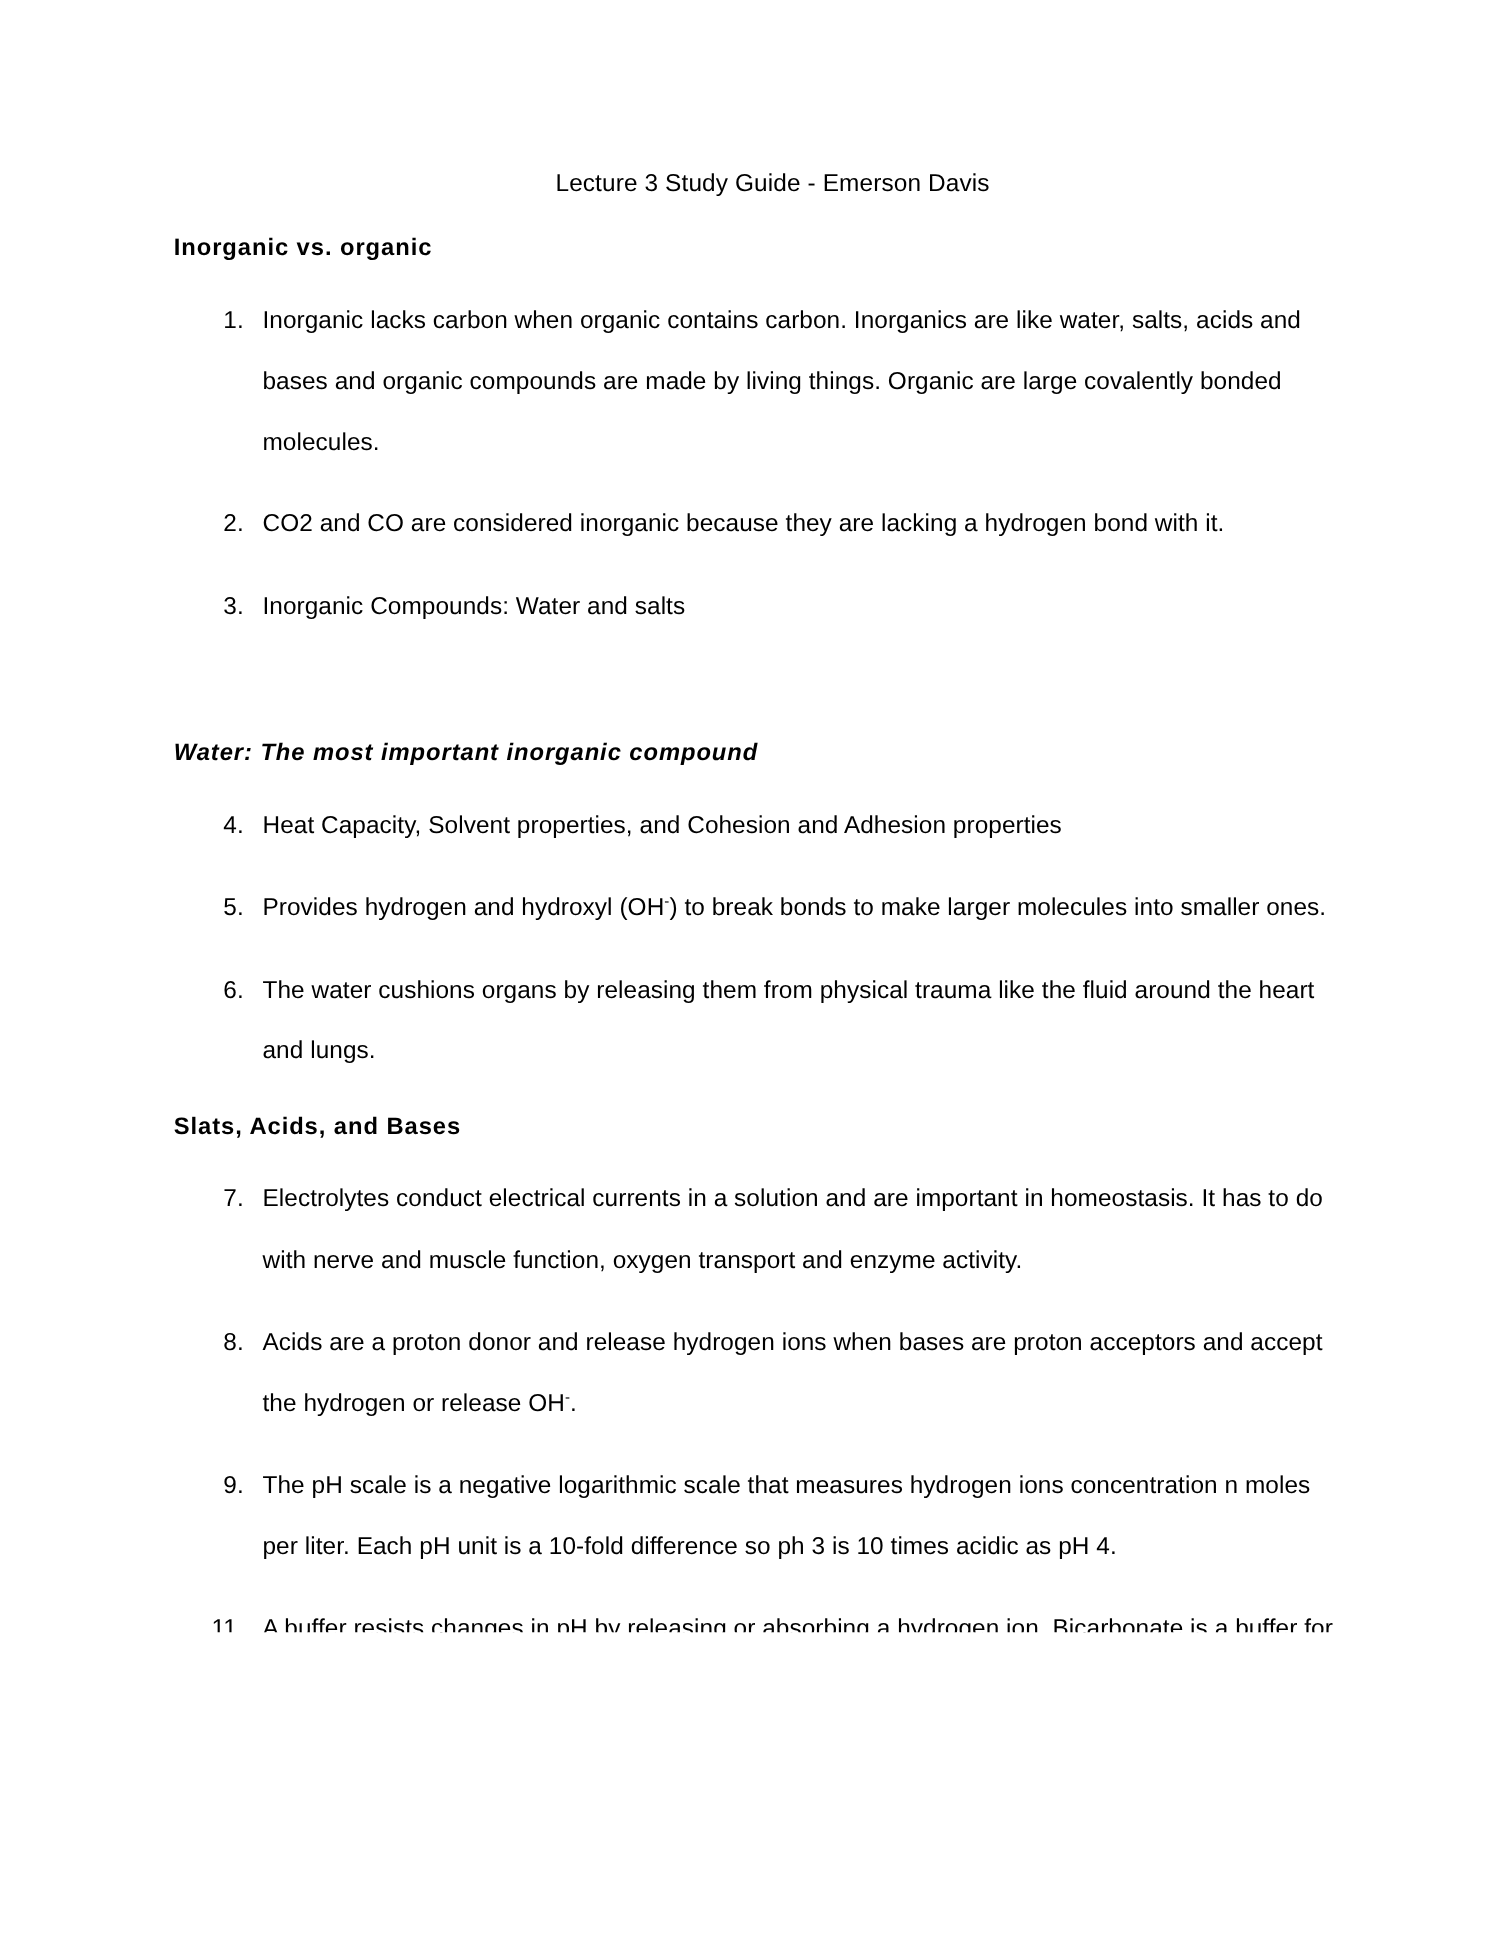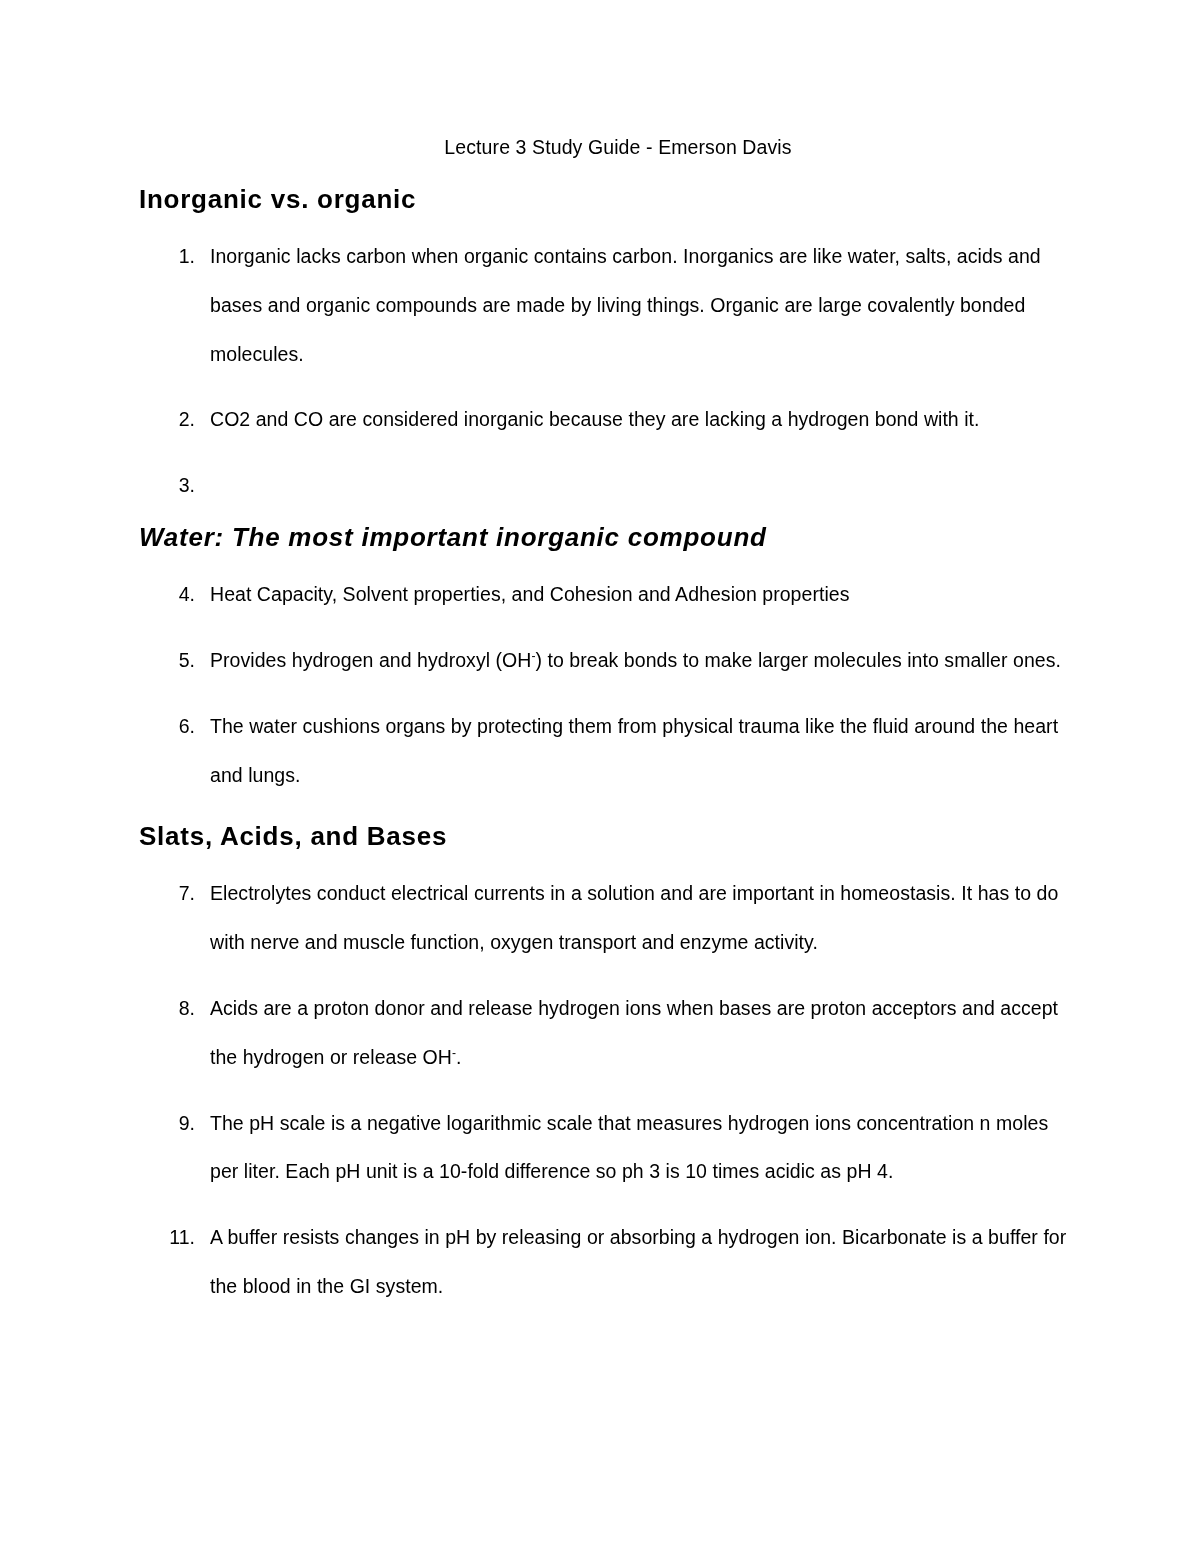--- a/index.html
+++ b/index.html
@@ -34,21 +34,21 @@
     text-align: center;
     letter-spacing: 0.1px;
     line-height: 30px;
     margin: 0 0 18px 0;
     padding-left: 30px;
     white-space: pre;
   }
 
   
   .section-heading {
-    font-size: 26px;
+    font-size: 19px;
     font-weight: bold;
     letter-spacing: 0.75px;
     line-height: 30px;
     margin: 0;
     white-space: pre;
   }
   .heading-gap-top-large { margin-top: 78px; font-style: italic; }
   .heading-gap-top-small { margin-top: 22px; }
 
   
@@ -102,37 +102,38 @@
       <li>
         <span class="li-marker">1.</span>
         <span class="li-text">Inorganic lacks carbon when organic contains carbon. Inorganics are like  water, salts, acids and bases and organic compounds are made by living things. Organic are large covalently bonded molecules.</span>
       </li>
       <li>
         <span class="li-marker">2.</span>
         <span class="li-text">CO2 and CO are considered inorganic because they are lacking a hydrogen bond with it.</span>
       </li>
       <li>
         <span class="li-marker">3.</span>
+        <span class="li-text">Inorganic Compounds: Water and salts</span>
       </li>
     </ol>
 
     <div class="section-heading heading-gap-top-large">Water: The most important inorganic compound</div>
 
     <ol class="study-list">
       <li>
         <span class="li-marker">4.</span>
         <span class="li-text">Heat Capacity, Solvent properties, and Cohesion and Adhesion properties</span>
       </li>
       <li>
         <span class="li-marker">5.</span>
         <span class="li-text"><span>Provides hydrogen and hydroxyl (OH</span><sup class="charge">-</sup><span>) to break bonds to make larger molecules into smaller ones.</span></span>
       </li>
       <li>
         <span class="li-marker">6.</span>
-        <span class="li-text">The water cushions organs by protecting them from physical trauma like the fluid around the heart and lungs.</span>
+        <span class="li-text">The water cushions organs by releasing them from physical trauma like the fluid around the heart and lungs.</span>
       </li>
     </ol>
 
     <div class="section-heading heading-gap-top-small">Slats, Acids, and Bases</div>
 
     <ol class="study-list">
       <li>
         <span class="li-marker">7.</span>
         <span class="li-text">Electrolytes conduct electrical currents in a solution and are important in homeostasis. It has to do with nerve and muscle function, oxygen transport and enzyme activity.</span>
       </li>

